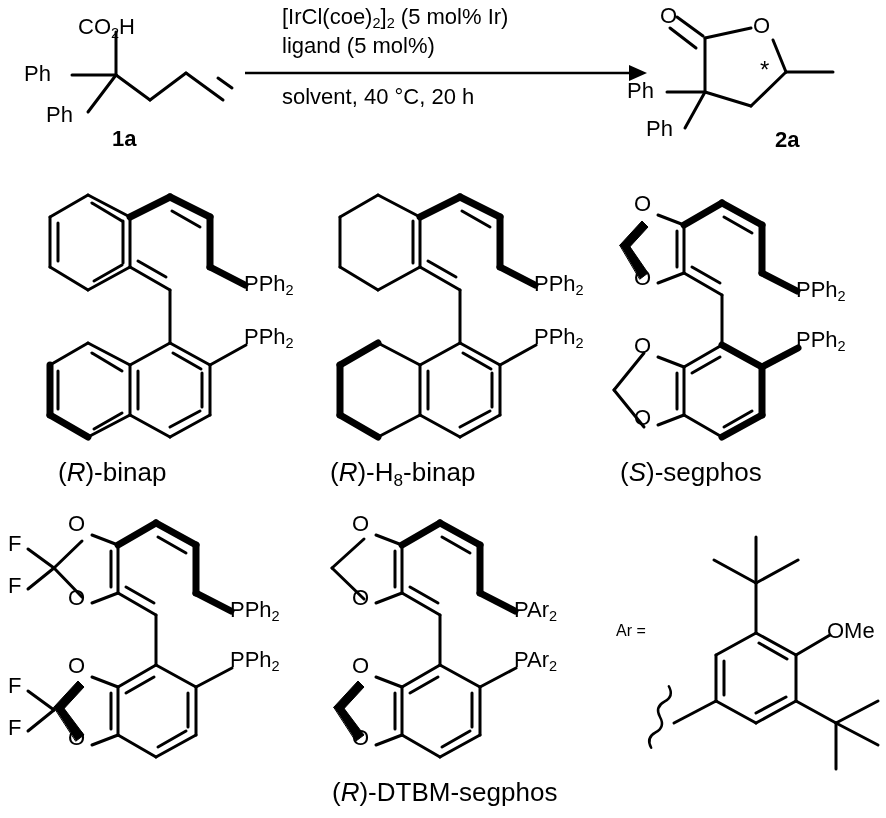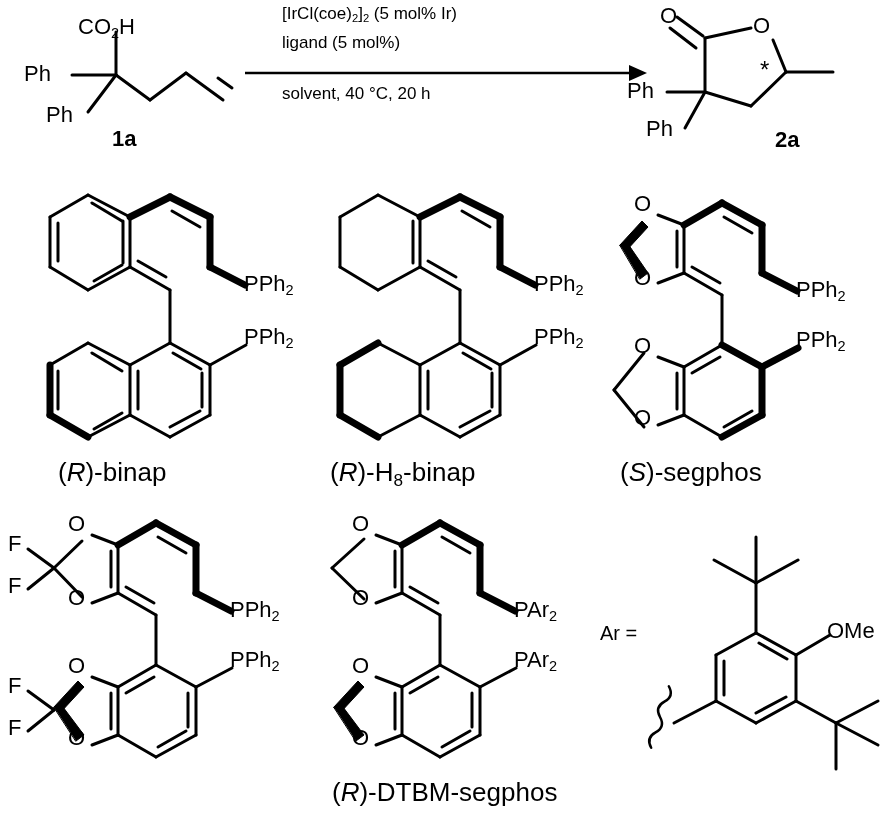--- a/index.html
+++ b/index.html
@@ -38,21 +38,21 @@
   .bold-label {
     position: absolute;
     font-family: "Liberation Sans", sans-serif;
     font-weight: bold;
     font-size: 22px;
     white-space: nowrap;
   }
   .cond {
     position: absolute;
     font-family: "Liberation Sans", sans-serif;
-    font-size: 17px;
+    font-size: 22px;
     white-space: nowrap;
   }
   .cond sub { font-size: 0.66em; vertical-align: -0.28em; }
 
   .lig-caption {
     position: absolute;
     font-family: "Liberation Sans", sans-serif;
     font-size: 26px;
     white-space: nowrap;
     text-align: center;
@@ -453,21 +453,21 @@
     <div class="atom" style="position:absolute; left:52px; top:8px;">O</div>
     <div class="atom" style="position:absolute; left:52px; top:82px;">O</div>
     <div class="atom" style="position:absolute; left:52px; top:150px;">O</div>
     <div class="atom" style="position:absolute; left:52px; top:222px;">O</div>
     <div class="atom" style="position:absolute; left:214px; top:94px;"><span>PAr</span><sub>2</sub></div>
     <div class="atom" style="position:absolute; left:214px; top:144px;"><span>PAr</span><sub>2</sub></div>
     <div class="lig-caption" style="position:absolute; left:32px; top:272px;"><span>(</span><i>R</i><span>)-DTBM-segphos</span></div>
   </div>
 
   <div class="panel" style="left:596px; top:505px; width:290px; height:290px;">
-    <div class="atom" style="position:absolute; left:4px; top:118px; font-size:20px;">Ar =</div>
+    <div class="atom" style="position:absolute; left:20px; top:118px; font-size:16px;">Ar =</div>
     <svg width="290" height="285">
       <g stroke="#000" fill="none" stroke-width="3" stroke-linecap="round">
 
         <line x1="160" y1="128" x2="200" y2="150"></line>
         <line x1="200" y1="150" x2="200" y2="196"></line>
         <line x1="200" y1="196" x2="160" y2="218"></line>
         <line x1="160" y1="218" x2="120" y2="196"></line>
         <line x1="120" y1="196" x2="120" y2="150"></line>
         <line x1="120" y1="150" x2="160" y2="128"></line>
 

